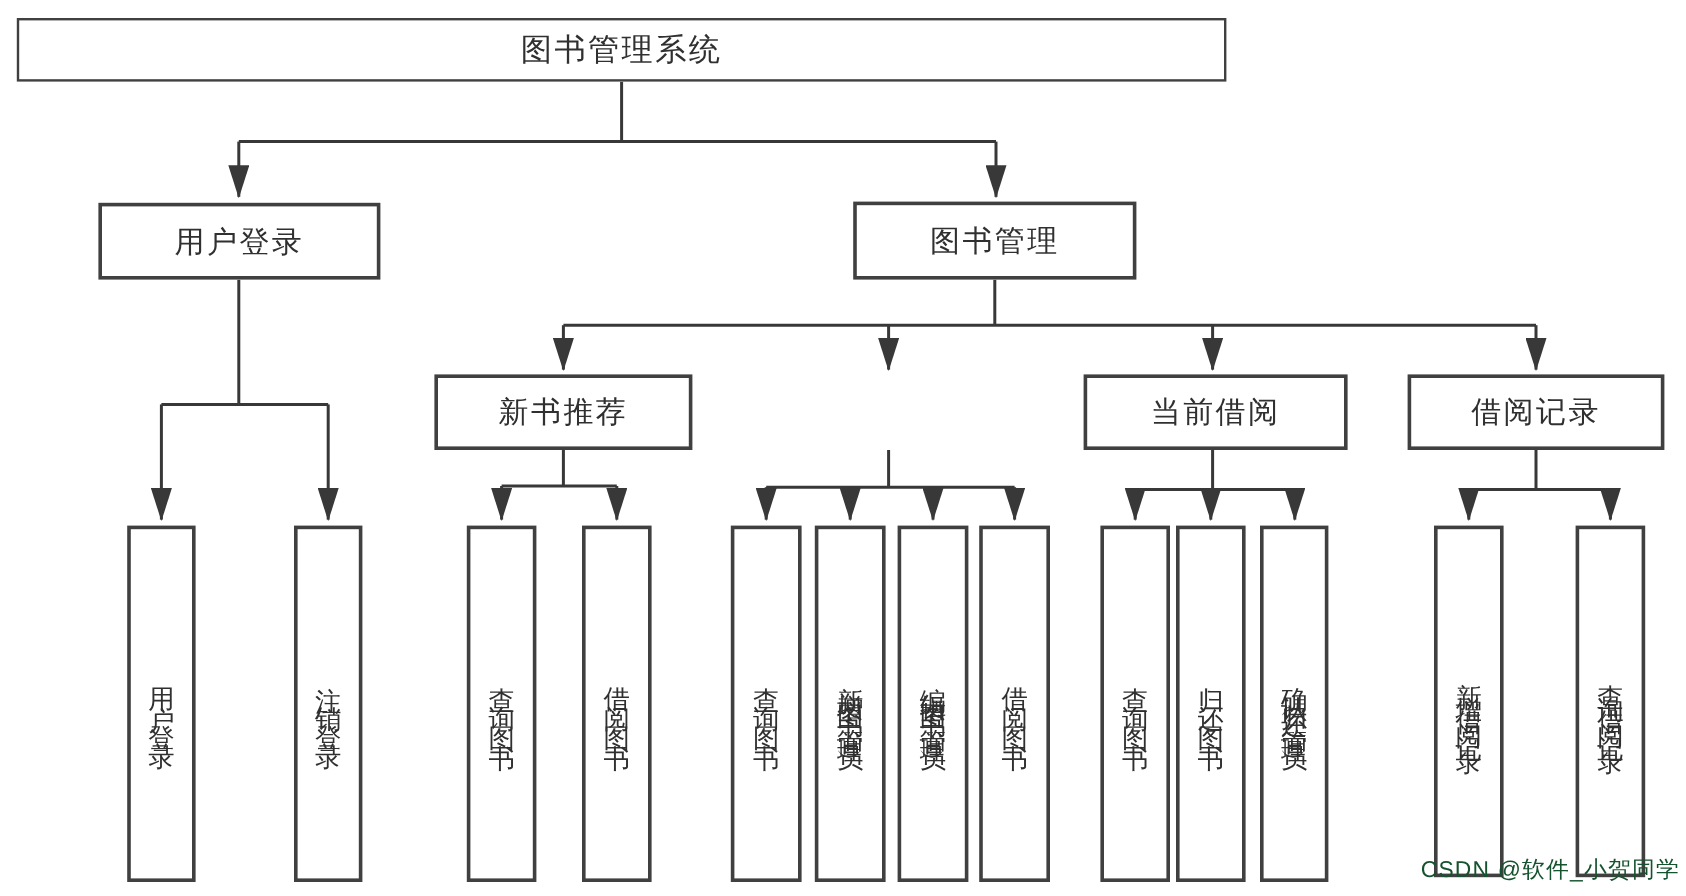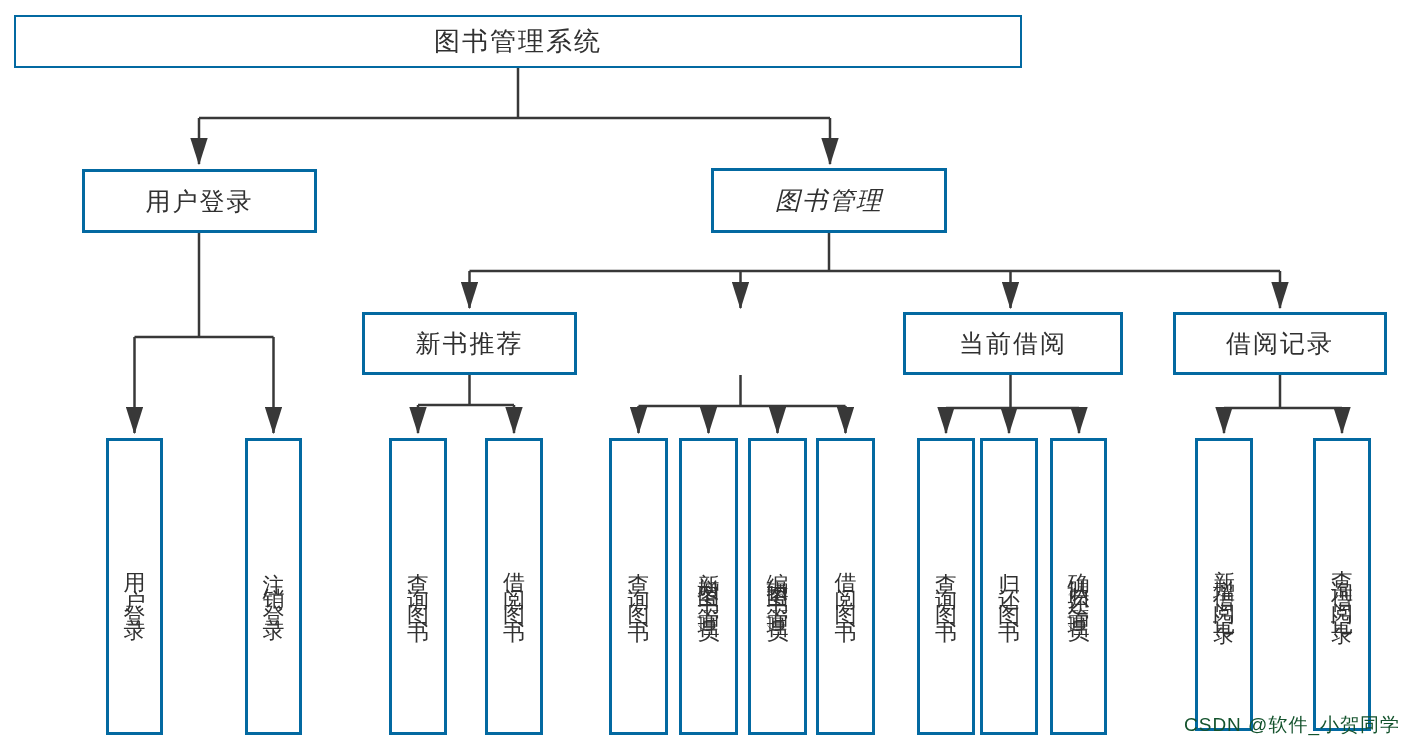--- a/index.html
+++ b/index.html
@@ -20,21 +20,21 @@
     left: 0;
     top: 0;
     width: 1405px;
     height: 747px;
     pointer-events: none;
   }
   .box {
     position: absolute;
     box-sizing: border-box;
     background: #ffffff;
-    border: 3px solid #0369a1;
+    border: 3px solid #404040;
     display: flex;
     align-items: center;
     justify-content: center;
     color: #303030;
   }
   .box.root {
     border-width: 2px;
   }
   .hlabel {
     font-size: 25px;
@@ -123,21 +123,21 @@
     </g>
   </svg>
 
   <div class="box root" style="left:14px; top:15px; width:1008px; height:53px;">
     <span class="hlabel">图书管理系统</span>
   </div>
 
   <div class="box" style="left:82px; top:169px; width:235px; height:64px;">
     <span class="hlabel">用户登录</span>
   </div>
-  <div class="box" style="left:711px; top:168px; width:236px; height:65px;font-style:italic;">
+  <div class="box" style="left:711px; top:168px; width:236px; height:65px;">
     <span class="hlabel">图书管理</span>
   </div>
 
   <div class="box" style="left:362px; top:312px; width:215px; height:63px;">
     <span class="hlabel">新书推荐</span>
   </div>
   <div class="box" style="left:903px; top:312px; width:220px; height:63px;">
     <span class="hlabel">当前借阅</span>
   </div>
   <div class="box" style="left:1173px; top:312px; width:214px; height:63px;">

